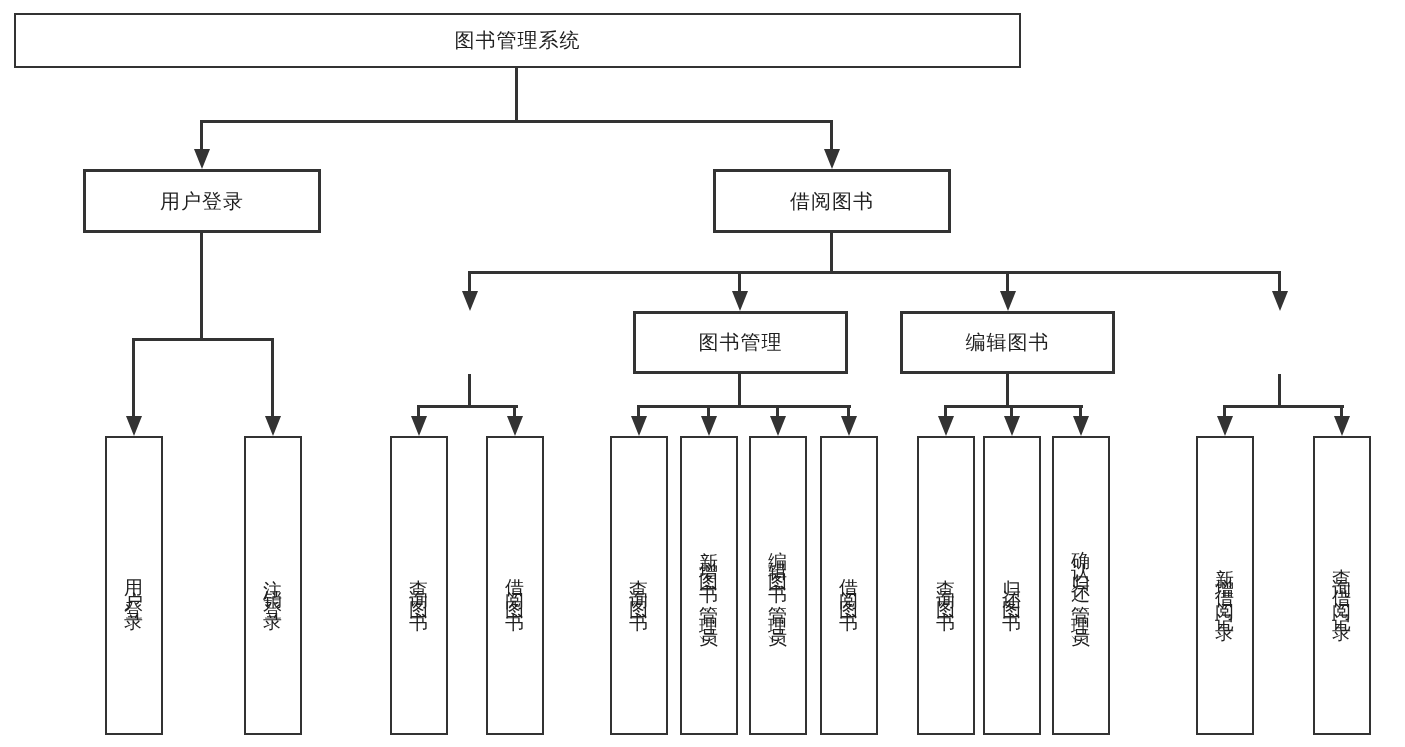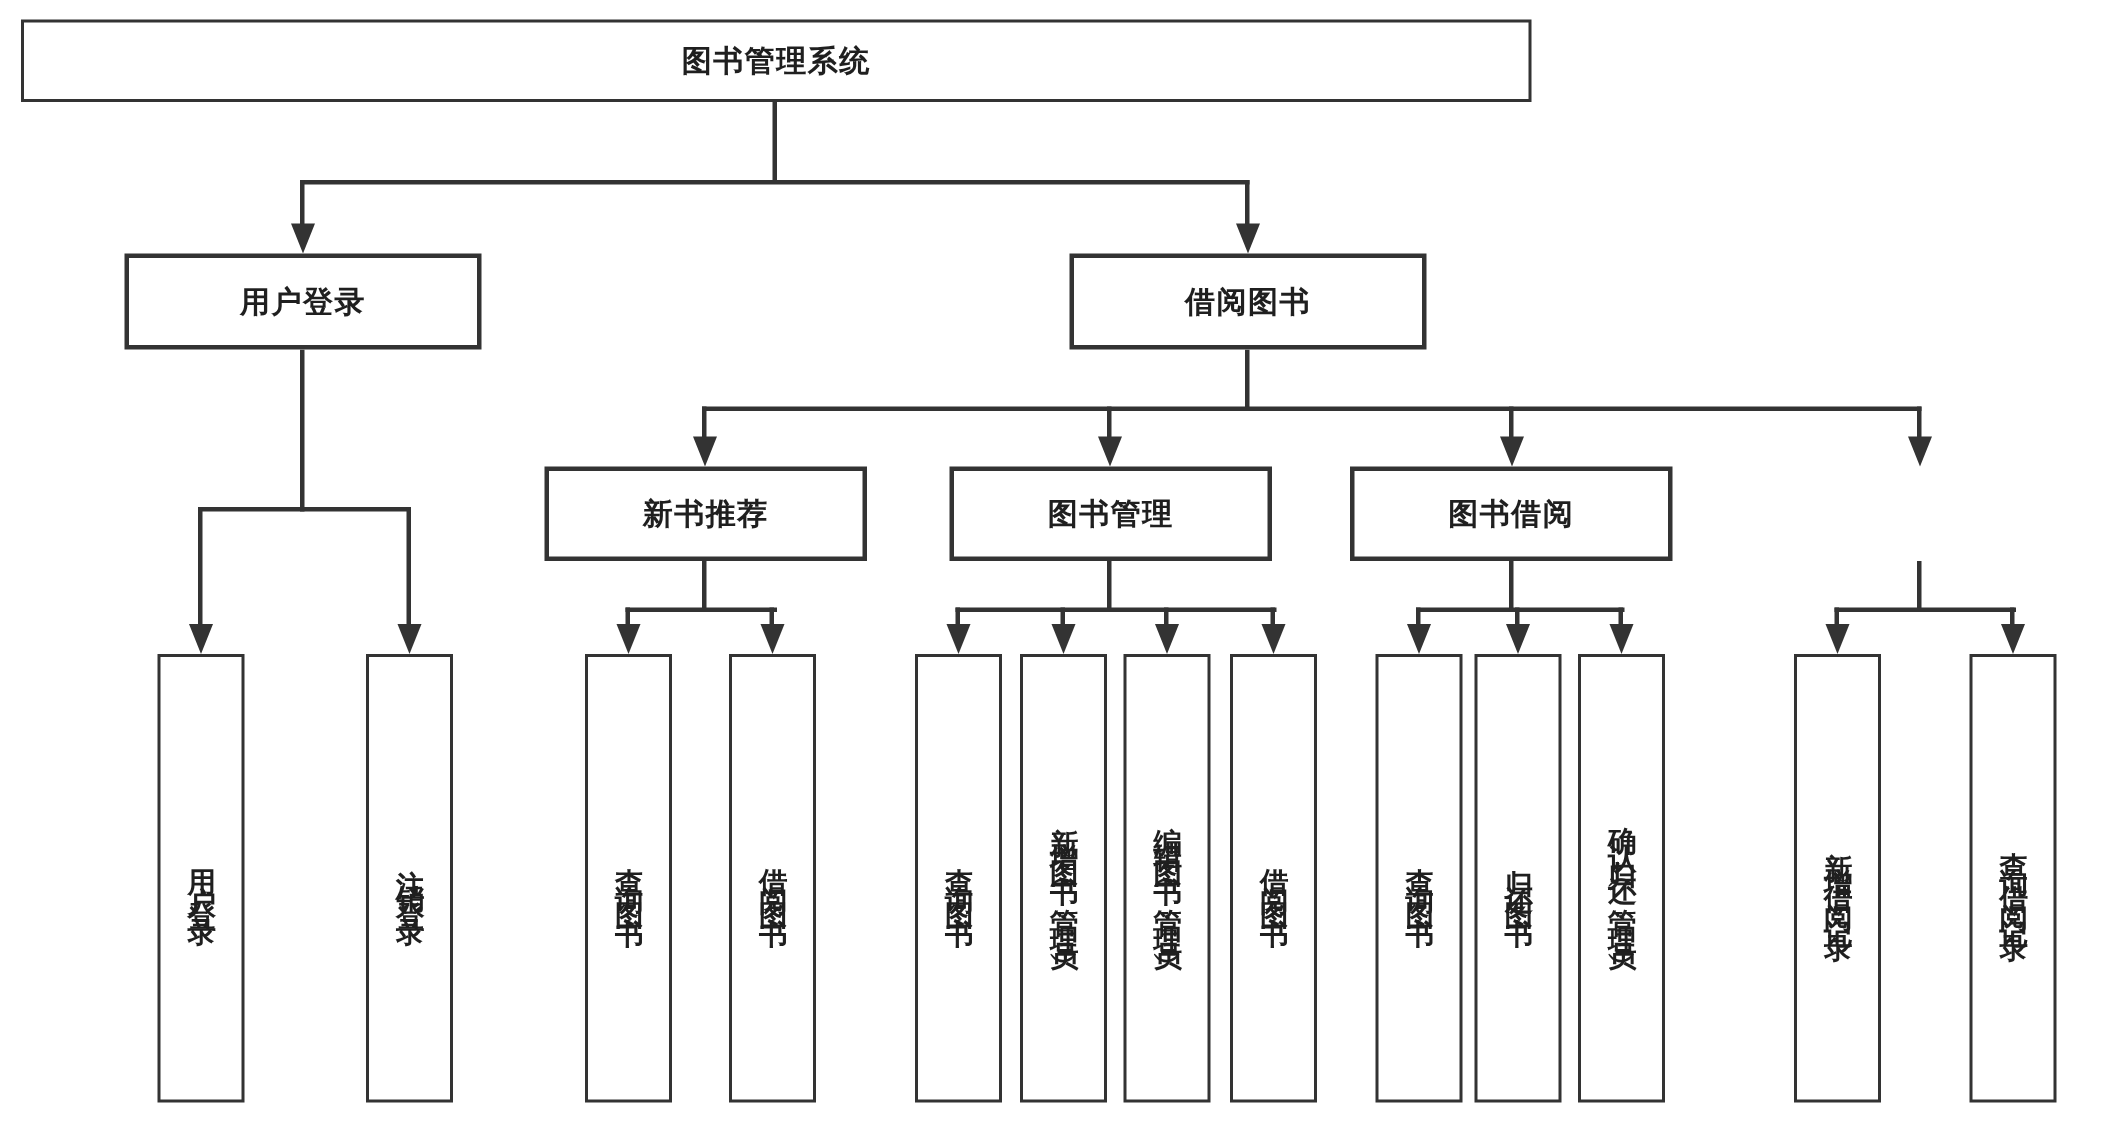--- a/index.html
+++ b/index.html
@@ -4,21 +4,21 @@
 <style>
   :root{
     --line:#333333;
     --text:#1f1f1f;
     --bg:#ffffff;
     --wm:#a6a6a6;
   }
   html,body{margin:0;padding:0;background:var(--bg);}
   .canvas{
     position:relative;width:1405px;height:747px;background:var(--bg);
-    font-family:"Liberation Sans","DejaVu Sans",sans-serif;overflow:hidden;font-weight:bold;
+    font-family:"Liberation Sans","DejaVu Sans",sans-serif;overflow:hidden;
   }
   .bx{
     position:absolute;background:#fff;border:3px solid var(--line);
     box-sizing:border-box;display:flex;align-items:center;justify-content:center;
     color:var(--text);font-size:20px;letter-spacing:1px;z-index:1;
   }
   .root{border-width:2px;font-size:20px;}
   .leaf{
     border-width:2px;writing-mode:vertical-rl;text-orientation:mixed;
     font-size:19px;letter-spacing:11px;line-height:1;z-index:1;
@@ -63,23 +63,22 @@
   <div class="hl" style="left:468px;top:271px;width:813px"></div>
   <div class="vl" style="left:468px;top:271px;height:22px"></div>
   <div class="arr" style="left:462px;top:291px"></div>
   <div class="vl" style="left:738px;top:271px;height:22px"></div>
   <div class="arr" style="left:732px;top:291px"></div>
   <div class="vl" style="left:1006px;top:271px;height:22px"></div>
   <div class="arr" style="left:1000px;top:291px"></div>
   <div class="vl" style="left:1278px;top:271px;height:22px"></div>
   <div class="arr" style="left:1272px;top:291px"></div>
 
-  <div class="bx" style="left:363px;top:311px;width:215px;height:63px">新书推荐</div>
   <div class="bx" style="left:633px;top:311px;width:215px;height:63px">图书管理</div>
-  <div class="bx" style="left:900px;top:311px;width:215px;height:63px">图书借阅</div>
+  <div class="bx" style="left:900px;top:311px;width:215px;height:63px">编辑图书</div>
 
   <div class="vl" style="left:468px;top:374px;height:33px"></div>
   <div class="hl" style="left:417px;top:405px;width:101px"></div>
   <div class="vl" style="left:417px;top:405px;height:13px"></div>
   <div class="arr" style="left:411px;top:416px"></div>
   <div class="vl" style="left:513px;top:405px;height:13px"></div>
   <div class="arr" style="left:507px;top:416px"></div>
 
   <div class="vl" style="left:738px;top:374px;height:33px"></div>
   <div class="hl" style="left:637px;top:405px;width:214px"></div>

